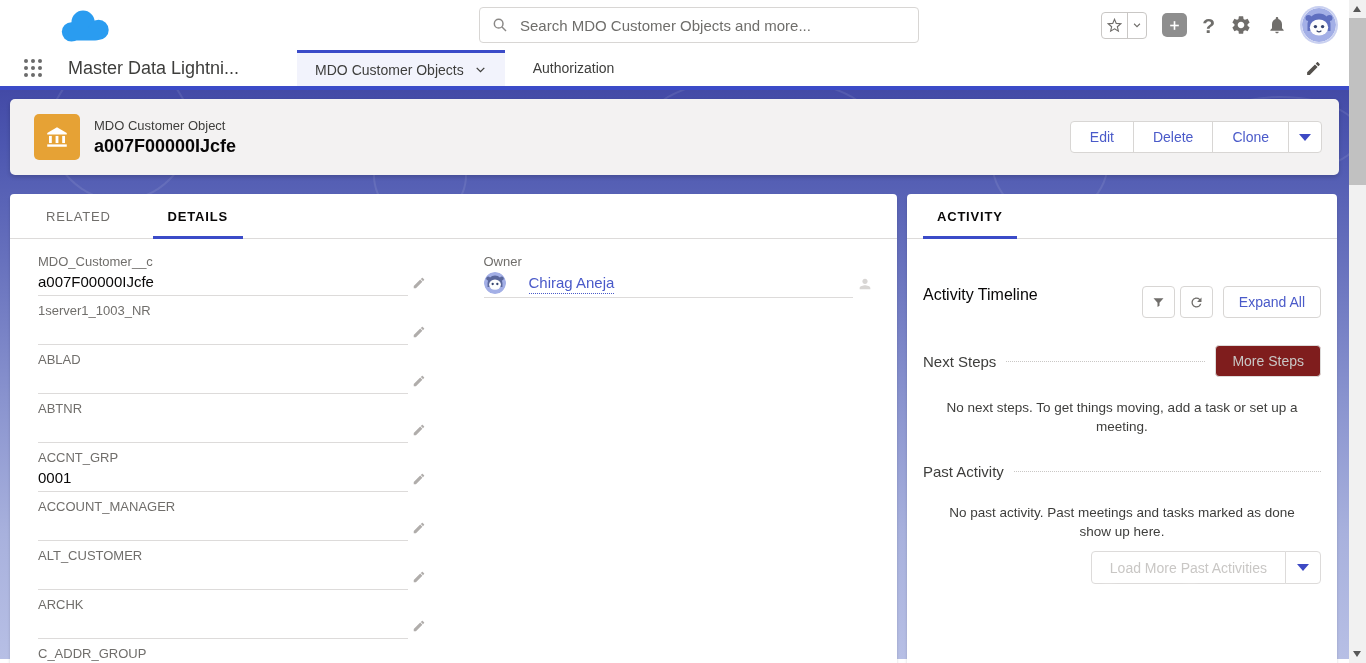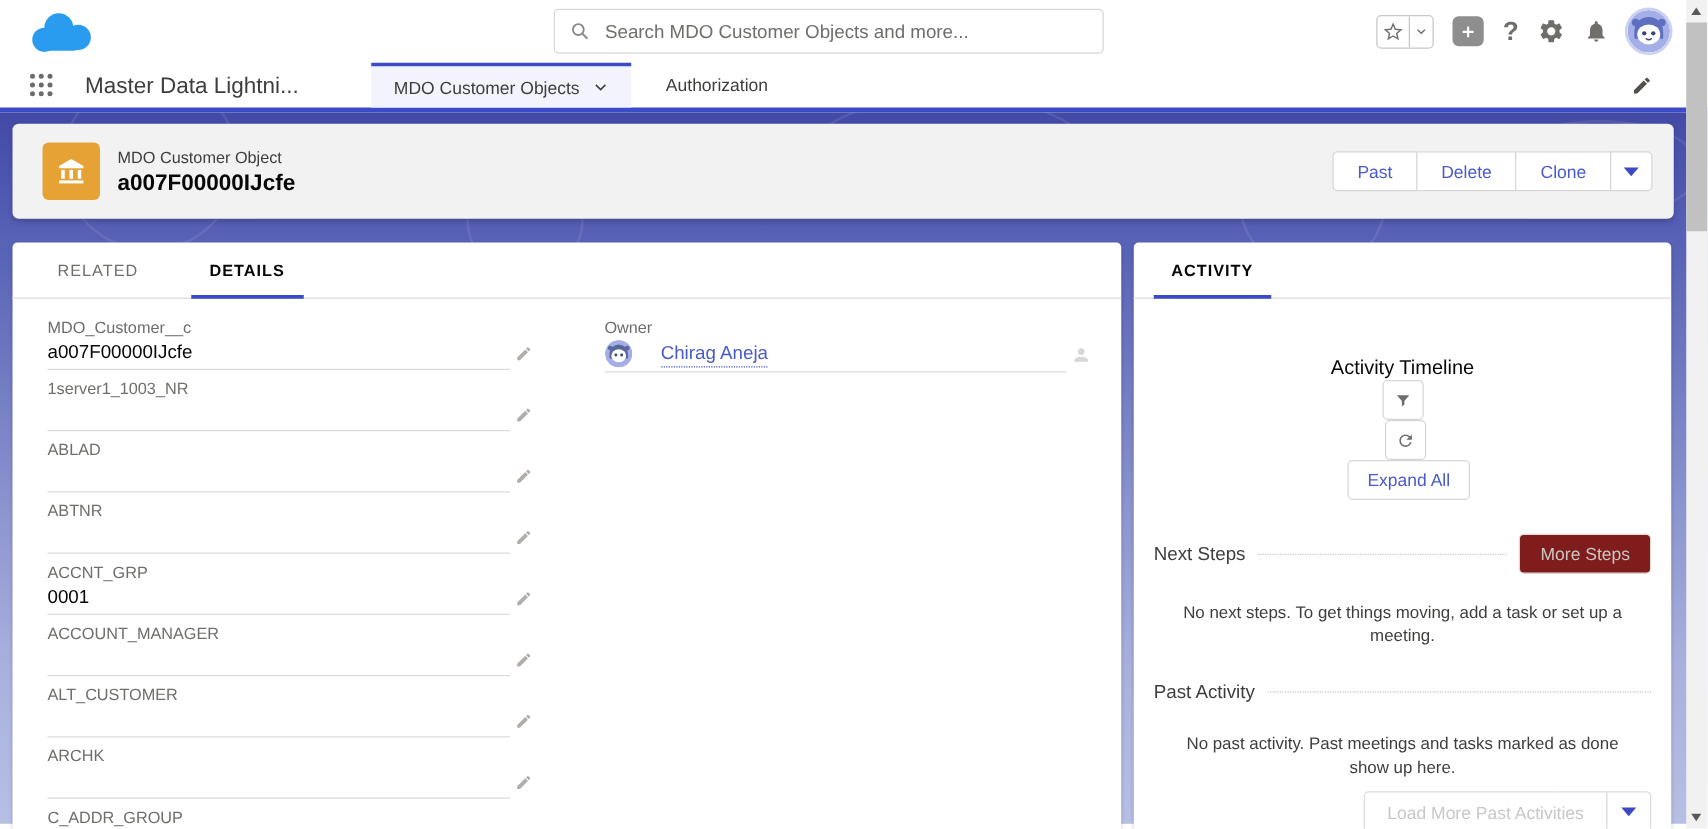--- a/index.html
+++ b/index.html
@@ -1,21 +1,21 @@
 <!DOCTYPE html>
 <html><head>
 <meta charset="utf-8">
 <style>
   * { box-sizing: border-box; margin: 0; padding: 0; }
   html,body { width:1366px; height:663px; overflow:hidden; }
   body { font-family:"Liberation Sans", sans-serif; background:#fff; }
   .canvas { position:relative; width:1366px; height:663px; overflow:hidden; background:#fff; }
 
   
-  .ghead { position:relative; height:50px; background:#fff; display:flex; align-items:center; padding:0 20px; }
+  .ghead { position:relative; height:50px; background:#fff; display:flex; align-items:center; padding:0 20px;margin-left:36px; }
   .logo { width:58px; height:40px; margin-top:4px; }
   .search-wrap { position:absolute; left:443px; top:7px; width:440px; height:36px; border:1px solid #d8d6d4; border-radius:4px; display:flex; align-items:center; padding:0 12px; background:#fff; }
   .search-wrap svg { flex:0 0 auto; margin-right:12px; }
   .search-input { border:none; outline:none; flex:1; font-size:15px; color:#3e3e3c; font-family:inherit; background:transparent; }
   .search-input::placeholder { color:#6f6e6b; }
   .gicons { position:absolute; right:30px; top:0; height:50px; display:flex; align-items:center; gap:15px; }
   .star-box { display:flex; border:1px solid #c9c7c5; border-radius:4px; height:27px; align-items:stretch; overflow:hidden; }
   .star-seg { width:25px; display:flex; align-items:center; justify-content:center; }
   .star-seg + .star-seg { border-left:1px solid #c9c7c5; width:19px; }
   .plus-btn { width:25px; height:24px; background:#8e8e8e; border-radius:5px; display:flex; align-items:center; justify-content:center; }
@@ -72,21 +72,21 @@
   .pencil { position:absolute; right:2px; bottom:6px; cursor:pointer; }
   .owner-row { display:flex; align-items:center; gap:8px; margin-top:2px; min-height:22px; }
   .owner-link { font-size:15px; color:#4a5ac9; border-bottom:1px dotted #4a5ac9; cursor:pointer; line-height:20px;margin-left:15px; }
   .owner-avatar { width:22px; height:22px; border-radius:50%; overflow:hidden; flex:0 0 auto; }
   .chg-owner { position:absolute; right:0; bottom:6px; cursor:pointer; }
 
   
   .rc-tabs { height:45px; border-bottom:1px solid #dddbda; display:flex; padding-left:16px; }
   .rc-tab { position:relative; display:flex; align-items:center; padding:0 14px; font-size:13px; font-weight:700; letter-spacing:.8px; color:#080707; cursor:pointer; }
   .rc-tab::after { content:""; position:absolute; left:0; right:0; bottom:-1px; height:3px; background:#3b4bc8; }
-  .tl-row { display:flex; align-items:center; margin:47px 16px 0 16px;flex-direction:column; }
+  .tl-row { display:flex; align-items:flex-start; margin:47px 16px 0 16px; }
   .tl-title { flex:1; font-size:16px; color:#080707; }
   .icon-btn { width:33px; height:32px; border:1px solid #d8d6d4; border-radius:4px; background:#fff; display:flex; align-items:center; justify-content:center; cursor:pointer; }
   .icon-btn + .icon-btn { margin-left:5px; }
   .expand-btn { height:32px; margin-left:10px; padding:0 15px; border:1px solid #d8d6d4; border-radius:4px; background:#fff; color:#4a5ac9; font-size:14px; display:flex; align-items:center; cursor:pointer; font-family:inherit; }
   .sec-row { display:flex; align-items:center; margin:27px 16px 0 16px; height:32px; }
   .sec-title { font-size:15px; color:#3e3e3c; white-space:nowrap; }
   .dotted { flex:1; border-top:1px dotted #c9c7c5; margin:0 10px; }
   .ghost-btn { height:32px; padding:0 16px; border:1px solid #dddbda; border-radius:4px; background:#7f1d1d; color:#c9c7c5; font-size:14px; display:flex; align-items:center; font-family:inherit; cursor:default; }
   .empty-txt { margin:21px auto 0; width:86%; text-align:center; font-size:13.5px; color:#3e3e3c; line-height:19px; }
   .load-row { display:flex; justify-content:flex-end; margin:10px 16px 0 0; }
@@ -215,21 +215,21 @@
             <rect x="10.7" y="11" width="2.6" height="6.6"></rect>
             <rect x="16.8" y="11" width="2.6" height="6.6"></rect>
           <rect x="3" y="18.8" width="18" height="2.2"></rect>
         </svg>
       </div>
       <div class="rec-texts">
         <div class="rec-entity">MDO Customer Object</div>
         <div class="rec-name">a007F00000IJcfe</div>
       </div>
       <div class="rec-actions">
-        <button class="abtn first">Past</button>
+        <button class="abtn first">Edit</button>
         <button class="abtn">Delete</button>
         <button class="abtn">Clone</button>
         <button class="abtn dd">
             <span class="tri"></span>
           </button>
       </div>
     </div>
 
     <div class="content">
 

